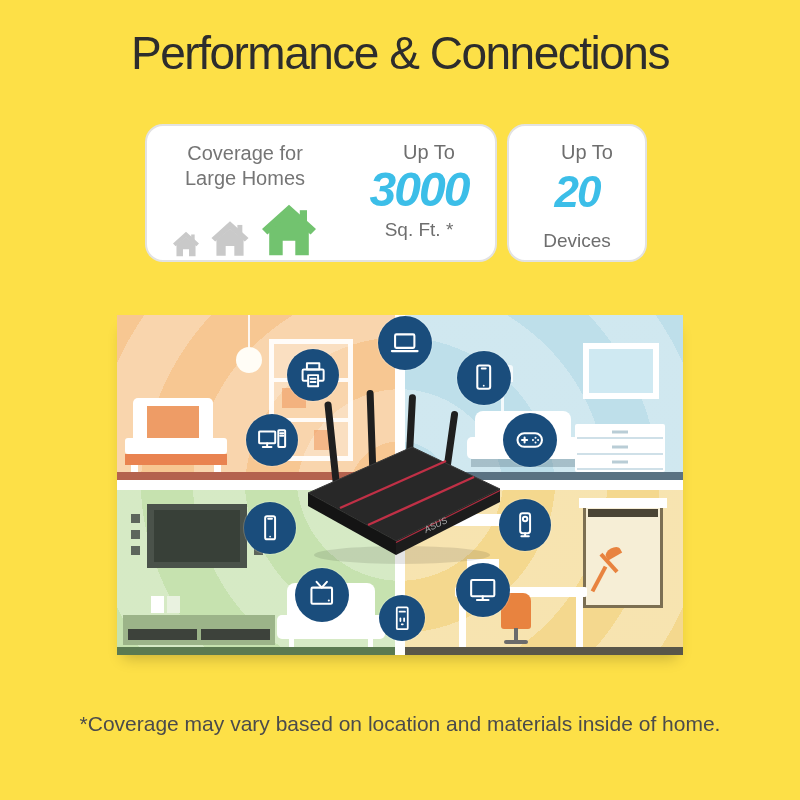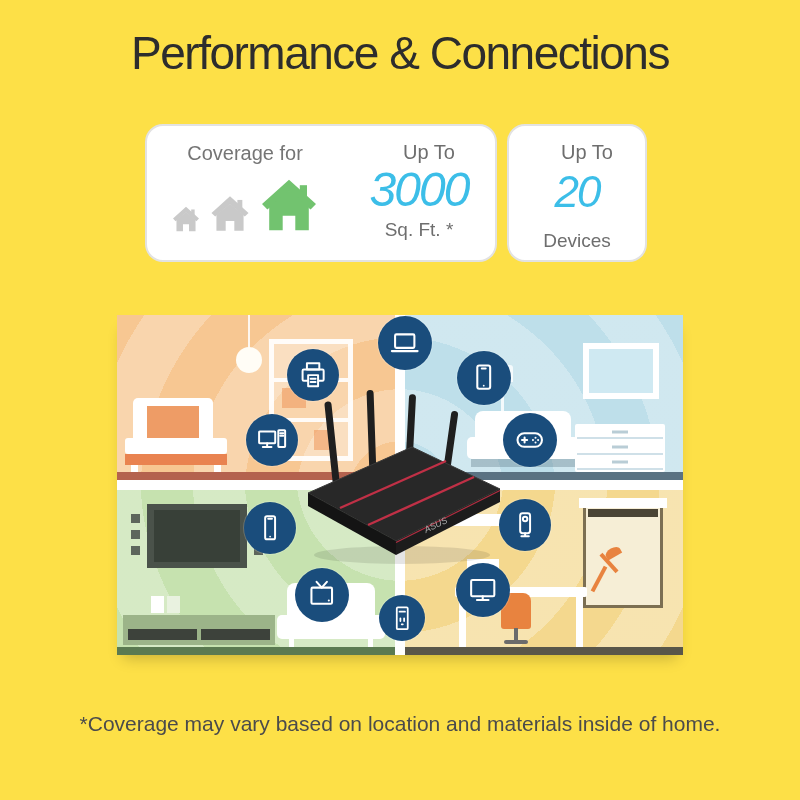--- a/index.html
+++ b/index.html
@@ -13,21 +13,21 @@
   
   .cards { position:absolute; top:124px; left:145px; display:flex; gap:10px; }
   .card { background:#fff; border:2px solid #e2e2e2; border-radius:18px; }
   .card-coverage { width:352px; height:138px; display:flex; }
   .cov-left  { width:196px; display:flex; flex-direction:column; align-items:center; padding-top:15px; }
   .cov-label { font-size:20px; line-height:25px; color:#757575; text-align:center; }
   .houses { display:flex; align-items:flex-end; gap:10px; margin-top:8px; height:58px; }
   .house svg { display:block; }
   .cov-right { flex:1; display:flex; flex-direction:column; align-items:center; padding-top:15px; }
   .upto { font-size:20px; color:#6e6e6e;margin-left:20px; }
-  .big-number { font-size:48px; font-weight:normal; font-style:italic; color:#3cbee8;
+  .big-number { font-size:48px; font-weight:bold; font-style:italic; color:#3cbee8;
                 line-height:1.02; letter-spacing:-2px; margin-top:2px; }
   .unit { font-size:19px; color:#6e6e6e; margin-top:4px; }
   .card-devices { width:140px; height:138px; display:flex; flex-direction:column; align-items:center;
                   padding-top:15px; }
   .card-devices .big-number { font-size:44px; margin-top:6px; }
   .card-devices .unit { margin-top:15px; }
 
   
   .illustration { position:absolute; top:310px; left:105px; width:590px; height:358px; }
   .rooms { position:absolute; left:12px; top:5px; width:566px; height:340px; background:#fff;
@@ -137,20 +137,21 @@
 <div class="page">
 
   <h1 class="title">Performance &amp; Connections</h1>
 
   <div class="cards">
 
     <div class="card card-coverage">
       <div class="cov-left">
         <div class="cov-label">
           <span>Coverage for</span><br>
+          <span>Large Homes</span>
         </div>
         <div class="houses">
           <span class="house">
             <svg width="28" height="26" viewBox="0 0 32 30" fill="#c9c9c9">
               <rect x="22" y="4" width="4" height="7"></rect>
               <path d="M16 1 L31 14.5 L28 17.5 L16 7.5 L4 17.5 L1 14.5 Z"></path>
               <path d="M5 16 L16 7 L27 16 L27 29 L19.5 29 L19.5 21 L12.5 21 L12.5 29 L5 29 Z"></path>
             </svg>
           </span>
           <span class="house">

